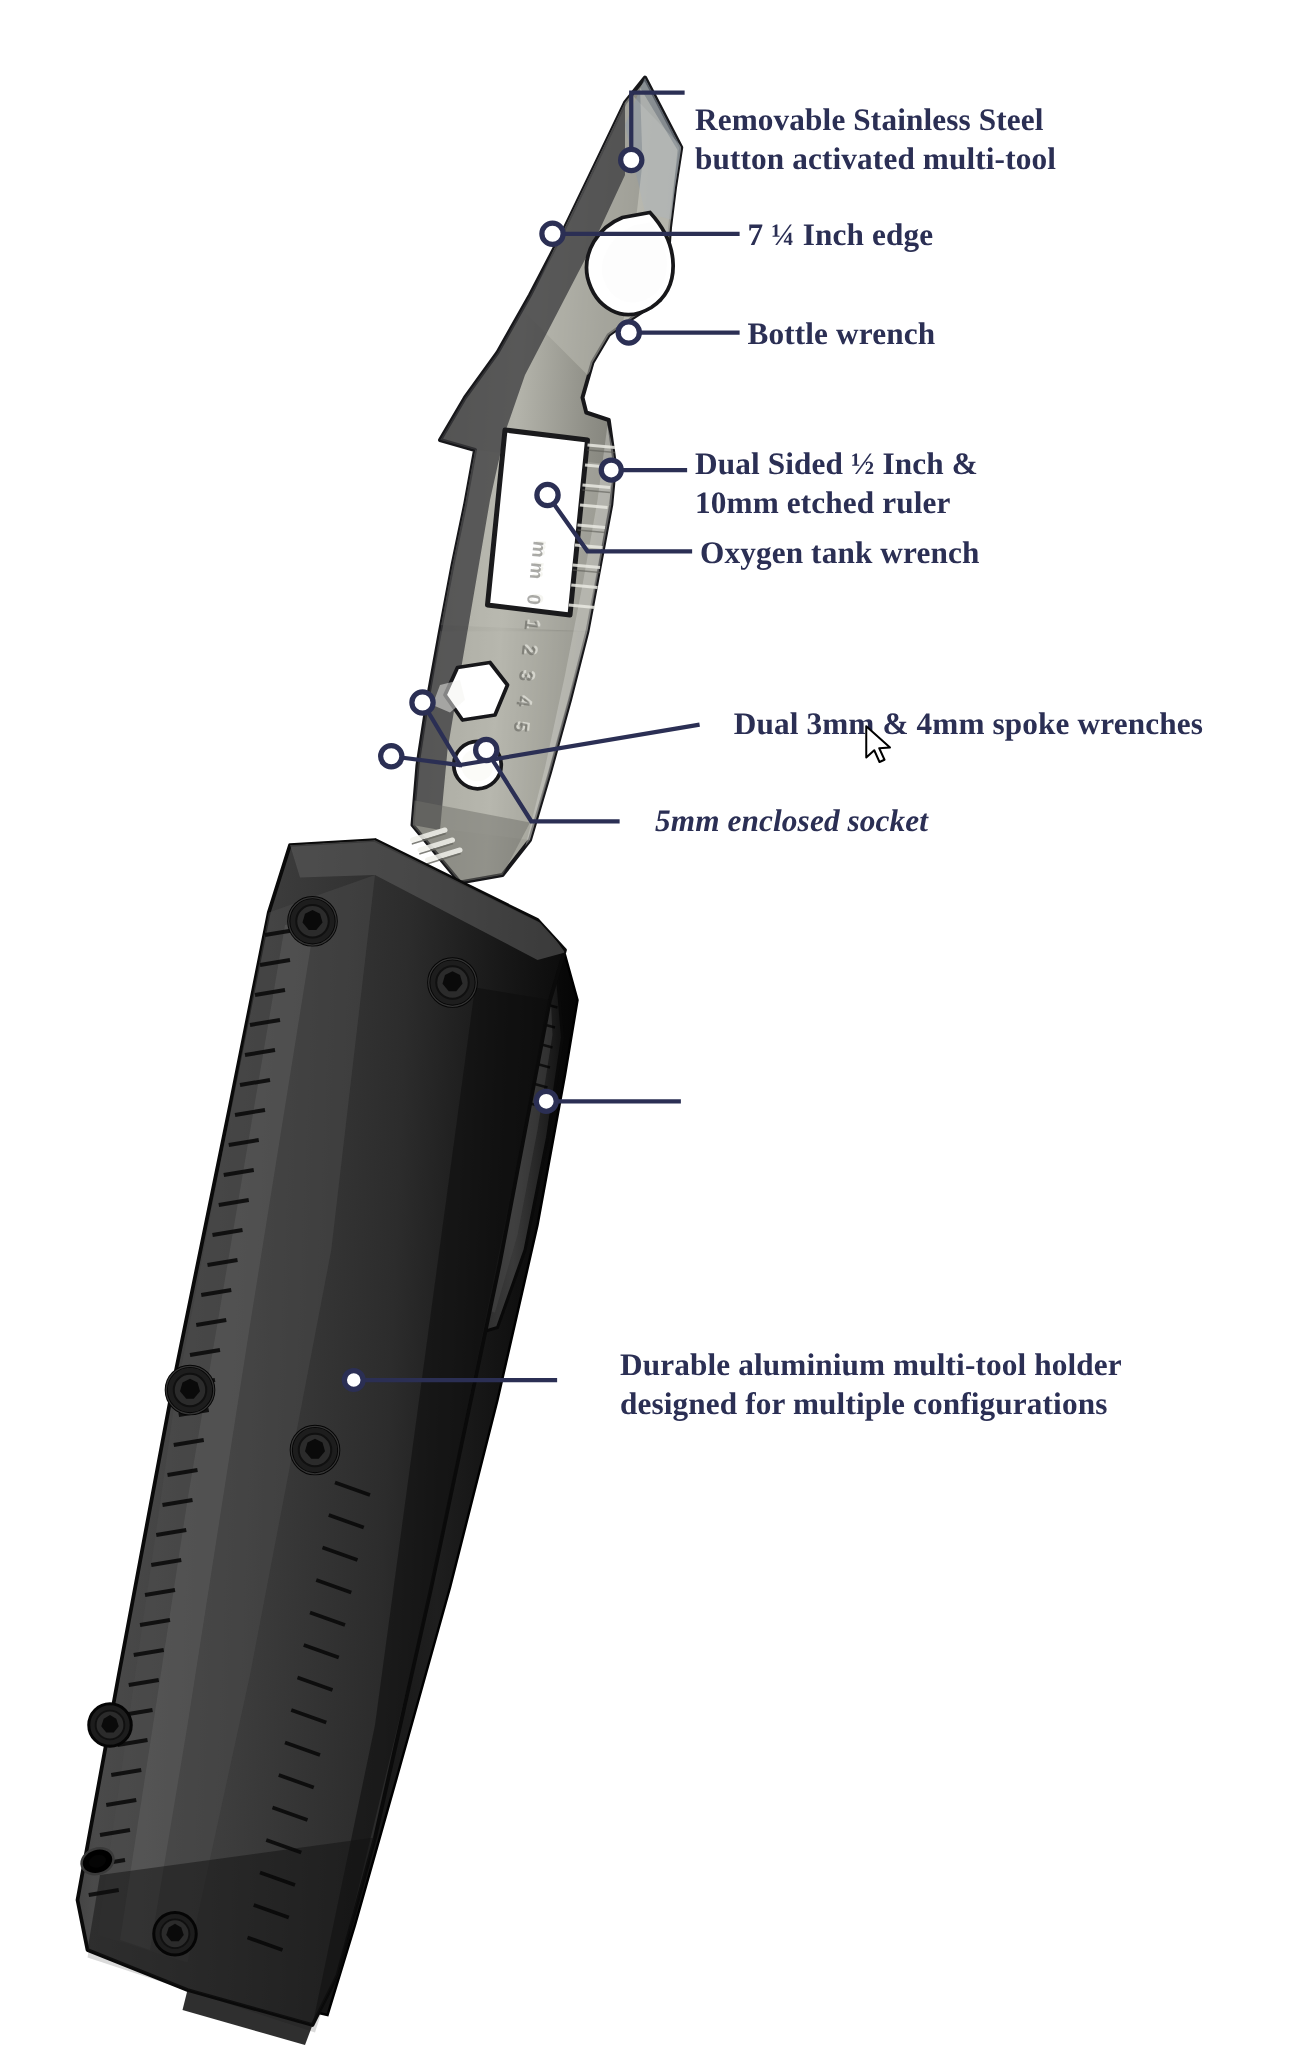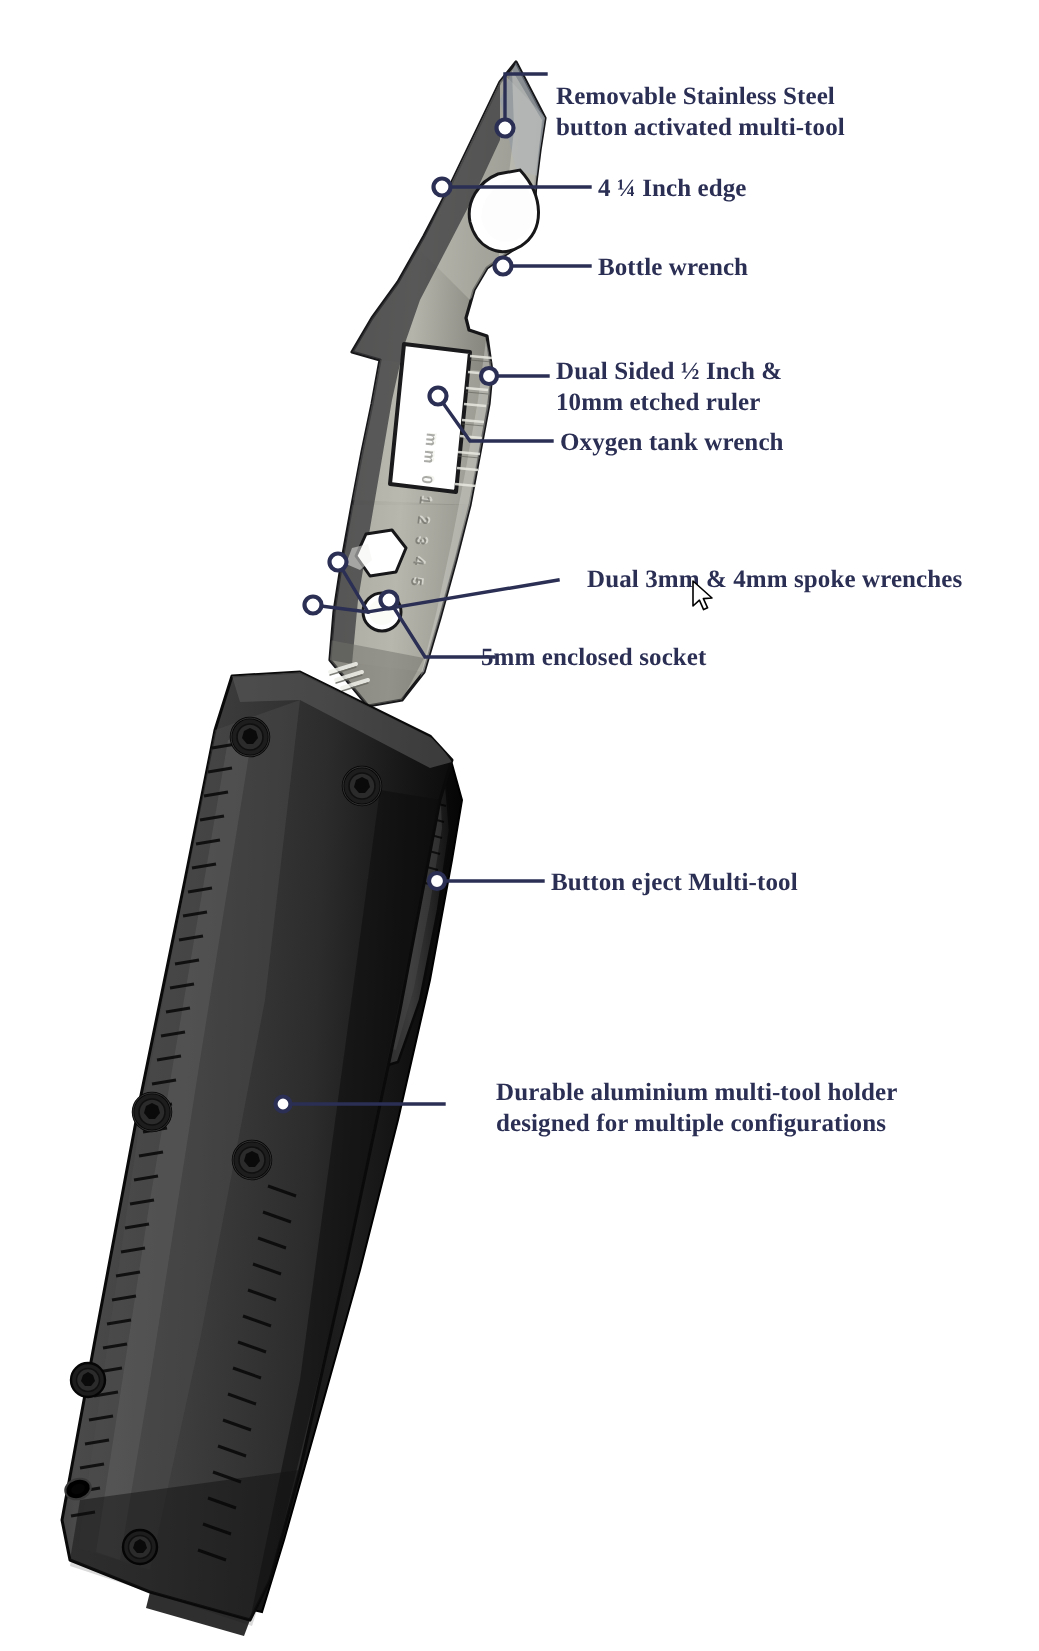--- a/index.html
+++ b/index.html
@@ -375,34 +375,33 @@
       <circle cx="313" cy="605" r="8.5"></circle>
       <circle cx="389" cy="600" r="8.5"></circle>
       <circle cx="437" cy="881" r="8"></circle>
       <circle cx="283" cy="1104" r="7.5"></circle>
     </g>
   </svg>
 
   <div class="callout-label" style="left:556px; top:58px;margin-top:24px;">Removable Stainless Steel
 button activated multi-tool</div>
 
-  <div class="callout-label" style="left:598px; top:174px;">4 ¼ Inch edge</div>
+  <div class="callout-label" style="left:598px; top:174px;">7 ¼ Inch edge</div>
 
   <div class="callout-label" style="left:598px; top:253px;">Bottle wrench</div>
 
   <div class="callout-label" style="left:556px; top:357px;">Dual Sided ½ Inch &amp;
 10mm etched ruler</div>
 
   <div class="callout-label" style="left:560px; top:428px;">Oxygen tank wrench</div>
 
   <div class="callout-label" style="left:565px; top:565px;margin-left:22px;">Dual 3mm &amp; 4mm spoke wrenches</div>
 
-  <div class="callout-label" style="left:481px; top:643px;">5mm enclosed socket</div>
-
-  <div class="callout-label" style="left:551px; top:868px;">Button eject Multi-tool</div>
+  <div class="callout-label" style="left:524px; top:643px;font-style:italic;">5mm enclosed socket</div>
+
 
   <div class="callout-label" style="left:452px; top:1078px;margin-left:44px;">Durable aluminium multi-tool holder
 designed for multiple configurations</div>
 
   <svg class="cursor-layer" style="left:691px; top:580px;" width="28" height="38" viewBox="0 0 28 38">
     <path d="M 2,1 L 2,26 L 8.4,20.2 L 12.6,29.6 L 16.6,27.8 L 12.4,18.6 L 21,18 Z" fill="#ffffff" stroke="#000000" stroke-width="1.6" stroke-linejoin="round"></path>
   </svg>
 
 </div>
 

